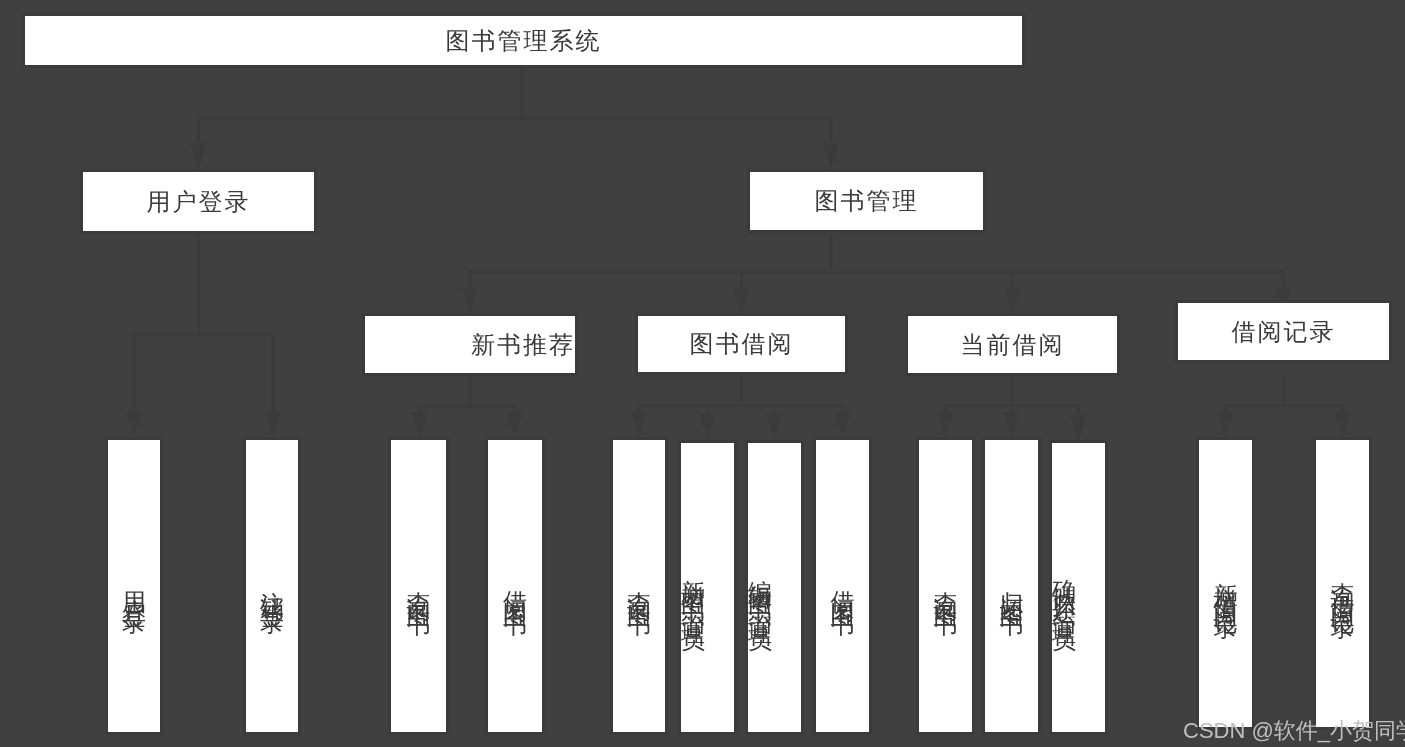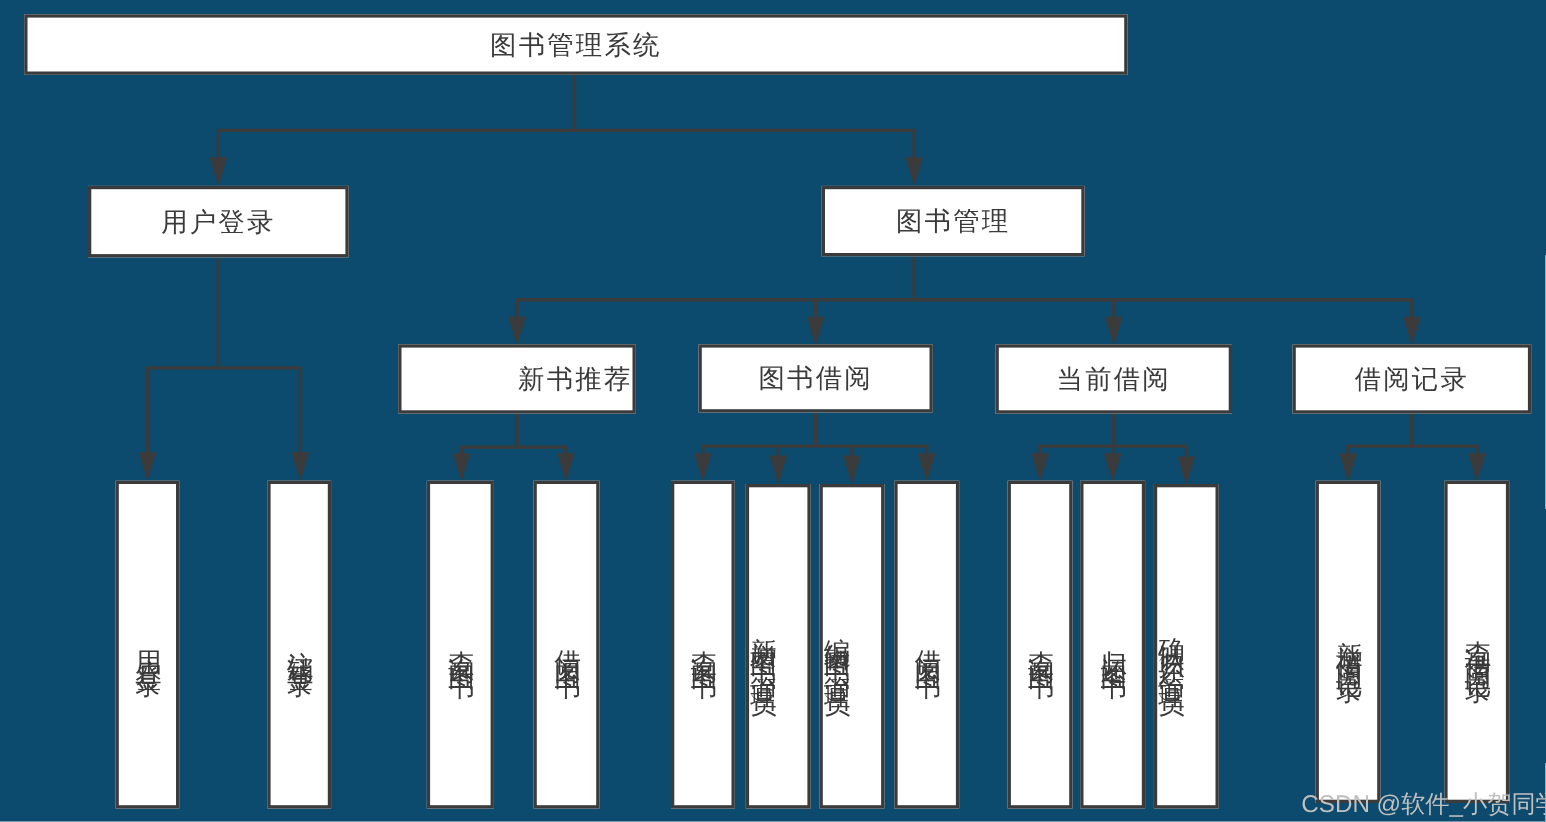--- a/index.html
+++ b/index.html
@@ -1,20 +1,20 @@
 <!DOCTYPE html>
 <html><head>
 <meta charset="utf-8">
 <style>
   html, body { margin: 0; padding: 0; background: #ffffff; }
   #canvas {
     position: relative;
     width: 1405px;
     height: 747px;
-    background: #0c4a6e;
+    background: #404040;
     overflow: hidden;
     font-family: "Liberation Sans", "DejaVu Sans", sans-serif;
     color: #3a3a3a;
   }
   #wires { position: absolute; left: 0; top: 0; z-index: 1; }
   .box {
     position: absolute;
     box-sizing: border-box;
     border: 3px solid #3b3b3b;
     background: #ffffff;
@@ -101,21 +101,21 @@
 
   <div class="box" style="left:362px; top:313px; width:216px; height:63px;justify-content:flex-end;">
     <span class="hlabel">新书推荐</span>
   </div>
   <div class="box" style="left:635px; top:313px; width:213px; height:62px;">
     <span class="hlabel">图书借阅</span>
   </div>
   <div class="box" style="left:905px; top:313px; width:215px; height:63px;">
     <span class="hlabel">当前借阅</span>
   </div>
-  <div class="box" style="left:1175px; top:313px; width:217px; height:63px;">
+  <div class="box" style="left:1175px; top:300px; width:217px; height:63px;">
     <span class="hlabel">借阅记录</span>
   </div>
 
   <div class="box vbox" style="left:105px; top:437px; width:58px; height:298px;">
     <span class="vlabel">用户登录</span>
   </div>
   <div class="box vbox" style="left:243px; top:437px; width:58px; height:298px;">
     <span class="vlabel">注销登录</span>
   </div>
 

